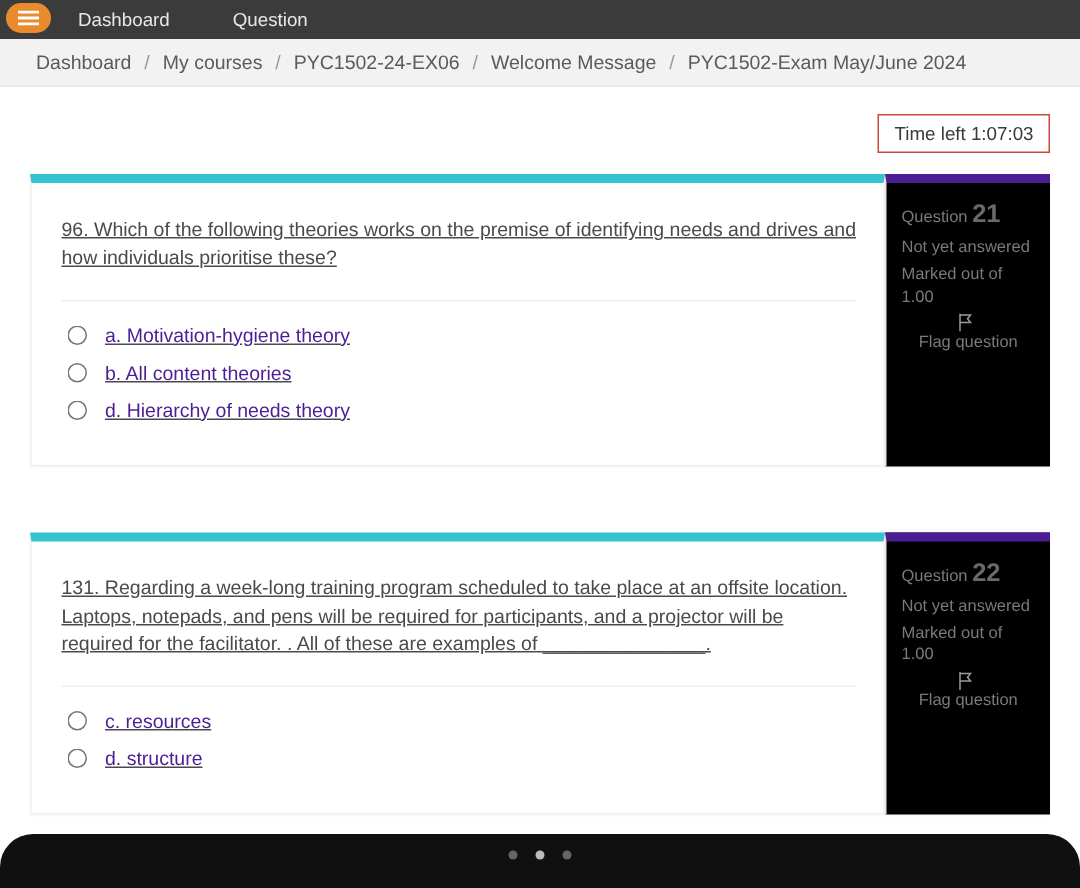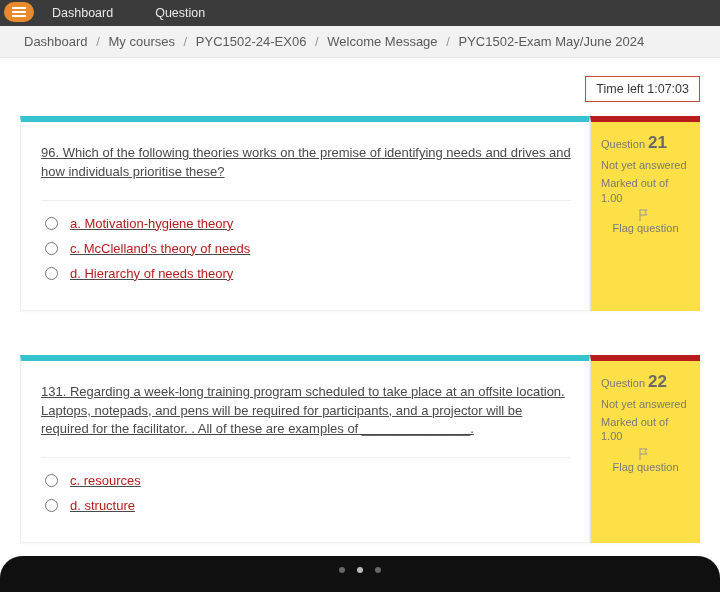--- a/index.html
+++ b/index.html
@@ -83,25 +83,25 @@
   .opt {
     display: flex;
     align-items: center;
     padding: 3px 0;
     margin-bottom: 4px;
   }
   .opt input[type="radio"] {
     margin-right: 12px;
     margin-left: 4px;
   }
-  .opt label { font-size: 13px; color: #b91c1c; cursor: pointer; }
+  .opt label { font-size: 13px; color: #4c1d95; cursor: pointer; }
   .qside {
     width: 110px;
-    background: #fde047;
-    border-top: 6px solid #b91c1c;
+    background: #000000;
+    border-top: 6px solid #4c1d95;
     border-left: 1px solid #e5e5e5;
     padding: 10px 10px;
     font-size: 11px;
     color: #7a7a7a;
   }
   .qside .qnum-line { margin-bottom: 4px; }
   .qside .qnum { font-size: 17px; font-weight: bold; color: #6a6a6a; }
   .qside .line { margin-bottom: 4px; line-height: 1.3; }
   .qside .flag {
     display: flex;
@@ -163,21 +163,21 @@
   <div class="qwrap">
     <div class="qmain">
       <div class="qtext">96. Which of the following theories works on the premise of identifying needs and drives and how individuals prioritise these?</div>
       <div class="opts">
         <div class="opt">
           <input type="radio" name="q21" style="">
           <label>a. Motivation-hygiene theory</label>
         </div>
         <div class="opt">
           <input type="radio" name="q21" style="">
-          <label>c. McClelland's theory of needs</label>
+          <label>b. All content theories</label>
         </div>
         <div class="opt">
           <input type="radio" name="q21" style="">
           <label>d. Hierarchy of needs theory</label>
         </div>
       </div>
     </div>
     <div class="qside">
       <div class="qnum-line line">
         <span>Question</span>

